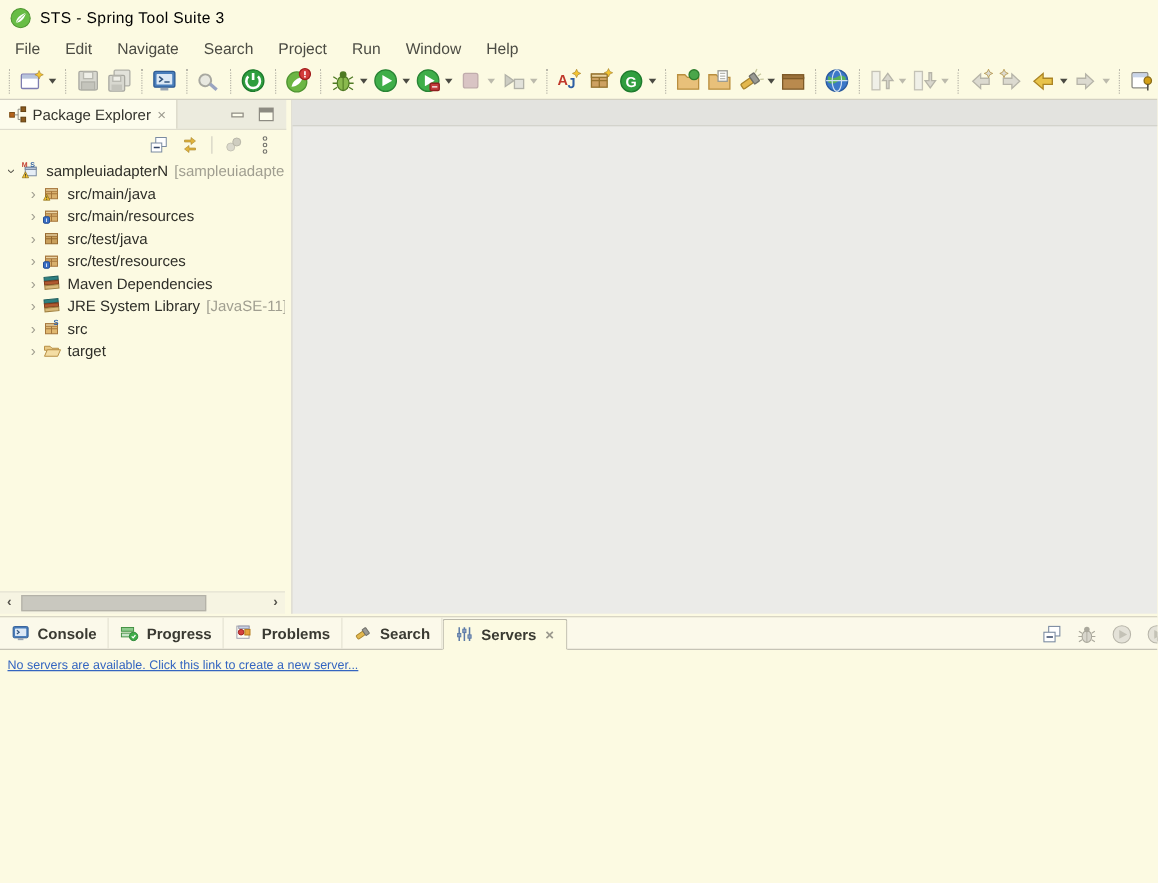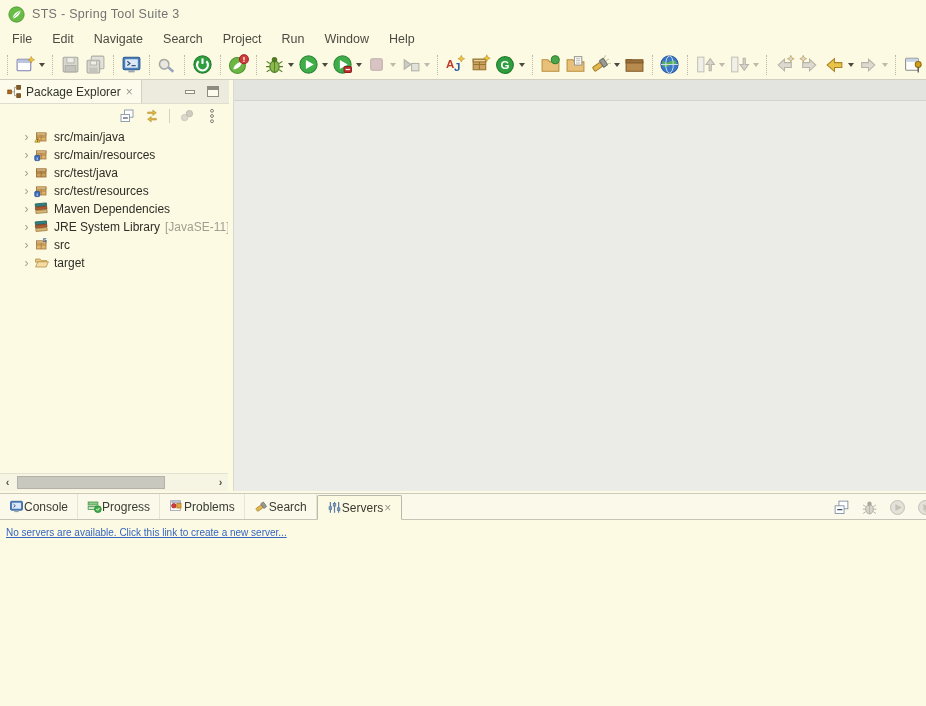--- a/index.html
+++ b/index.html
@@ -9,21 +9,21 @@
     background:#FCFAE2;
     font-family:"Liberation Sans", sans-serif;
     -webkit-font-smoothing:antialiased;
   }
   .icon { display:inline-flex; align-items:center; justify-content:center; flex:none; }
   .icon svg { width:100%; height:100%; display:block; }
 
   
   .titlebar { position:absolute; top:0; left:0; right:0; height:28px;
     display:flex; align-items:center; gap:7px; padding-left:8px; }
-  .title-text { font-size:12.5px; color:#737373; letter-spacing:.3px; }
+  .title-text { font-size:12.5px; color:#000000; letter-spacing:.3px; }
 
   
   .menubar { position:absolute; top:28px; left:0; right:0; height:22px;
     display:flex; align-items:center; padding-left:2px; }
   .menu-item { font-size:12.5px; color:#4C4C44; padding:3px 10px; cursor:default; }
 
   
   .toolbar { position:absolute; top:50px; left:0; right:0; height:30px;
     display:flex; align-items:center; padding-left:2px;
     border-bottom:1px solid #D2D0C2; }
@@ -75,22 +75,22 @@
   
   .editor { position:absolute; left:233px; top:80px; right:0; height:411px; background:#EBEBE8;
     border-left:1px solid #DCDACE; }
   .editor-top { height:21px; background:#E3E3DF; border-bottom:1px solid #D3D3CC; }
 
   
   .bottom { position:absolute; top:493px; left:0; right:0; bottom:0;
     background:#FCFAE2; border-top:1px solid #CBC9BB; }
   .bt-row { height:26px; display:flex; align-items:flex-end; background:#FBF9EA;
     border-bottom:1px solid #C6C4B6; position:relative; }
-  .bt-tab { display:flex; align-items:center; height:25px; padding:0 9px;
-    font-size:12px; color:#3A3A32; border-right:1px solid #E6E4D4; }
+  .bt-tab { display:flex; align-items:center; gap:6px; height:25px; padding:0 9px;
+    font-size:12px; color:#3A3A32; border-right:1px solid #E6E4D4;font-weight:bold; }
   .bt-tab .icon { width:15px; height:15px; }
   .bt-tab.active { background:#FCFAE2; border:1px solid #BBB9AB; border-bottom:1px solid #FCFAE2;
     margin-bottom:-1px; border-radius:2px 2px 0 0; }
   .bt-toolbar { position:absolute; right:-8px; top:0; height:26px; display:flex;
     align-items:center; gap:11px; }
   .bt-toolbar .icon { width:17px; height:17px; }
   .servers-link { position:absolute; top:33px; left:6px; font-size:10px;
     color:#3465C0; text-decoration:underline; cursor:pointer; }
 </style>
 </head>
@@ -457,20 +457,36 @@
       </span>
       <span class="icon">
         <svg viewBox="0 0 20 20">
           <circle cx="10" cy="3.5" r="1.8" fill="none" stroke="#70706A" stroke-width="1.1"></circle>
           <circle cx="10" cy="10" r="1.8" fill="none" stroke="#70706A" stroke-width="1.1"></circle>
           <circle cx="10" cy="16.5" r="1.8" fill="none" stroke="#70706A" stroke-width="1.1"></circle>
         </svg>
       </span>
     </div>
   <div class="pe-tree" id="pe-tree">
+      <div class="tree-row" style="padding-left: 3px;">
+        <span class="chev expanded">›</span>
+        <span class="icon tree-icon">
+          <svg viewBox="0 0 20 20">
+            <rect x="4" y="6" width="11" height="8.5" fill="#E6EEF6" stroke="#7A8AA0"></rect>
+            <rect x="4" y="6" width="11" height="2.2" fill="#B8C8DC" stroke="#7A8AA0"></rect>
+            <text x="0.5" y="6" font-size="7" font-weight="bold" fill="#C0392B" font-family="inherit">M</text>
+            <text x="9" y="5.5" font-size="7" font-weight="bold" fill="#2E5FA3" font-family="inherit">S</text>
+            <path d="M1 16.5 L4.2 10.5 L7.4 16.5 Z" fill="#F4C430" stroke="#8A6D1A" stroke-width="0.7"></path>
+            <rect x="3.8" y="12.6" width="0.9" height="2" fill="#3A3A30"></rect>
+            <rect x="3.8" y="15.2" width="0.9" height="0.9" fill="#3A3A30"></rect>
+          </svg>
+        </span>
+        <span class="tree-label">sampleuiadapterN</span>
+        <span class="tree-decorator">[sampleuiadapte</span>
+      </div>
       <div class="tree-row" style="padding-left: 20px;">
         <span class="chev">›</span>
         <span class="icon tree-icon">
           <svg viewBox="0 0 20 20">
             <rect x="3" y="5" width="12" height="10" fill="#D9B06C" stroke="#A5763B"></rect>
             <line x1="9" y1="5" x2="9" y2="15" stroke="#A5763B"></line>
             <line x1="3" y1="10" x2="15" y2="10" stroke="#A5763B"></line>
             <rect x="3" y="5" width="12" height="2.5" fill="#EAD4A4" stroke="#A5763B"></rect>
             <path d="M1 16.5 L4.2 10.5 L7.4 16.5 Z" fill="#F4C430" stroke="#8A6D1A" stroke-width="0.7"></path>
             <rect x="3.8" y="12.6" width="0.9" height="2" fill="#3A3A30"></rect>

